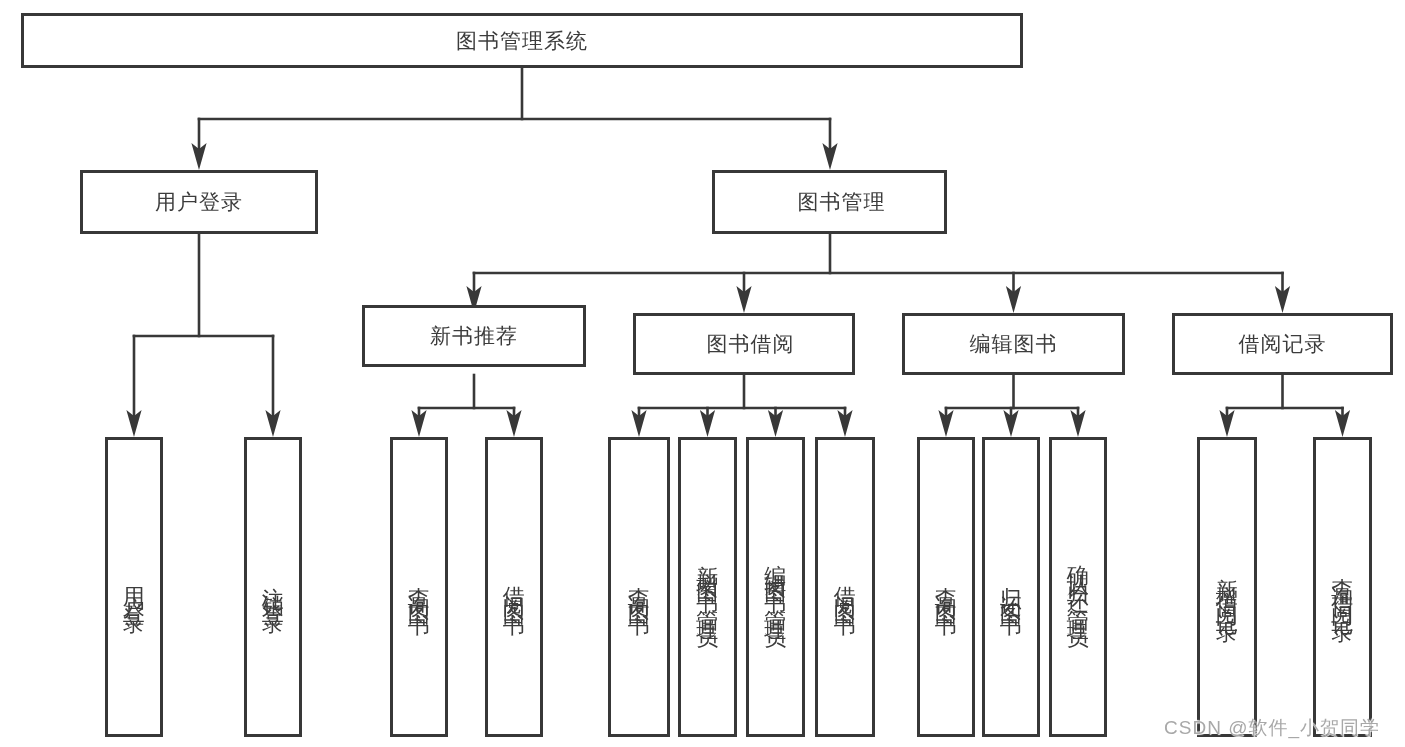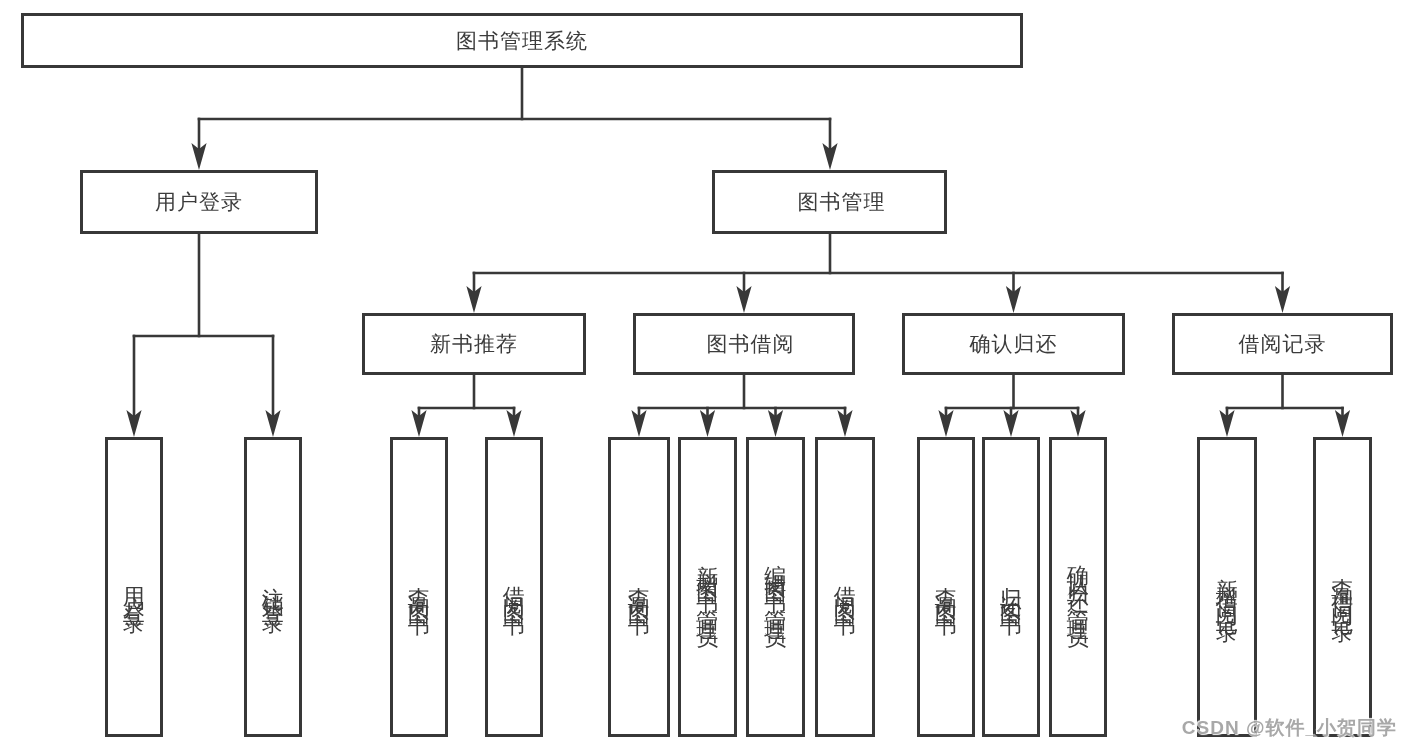--- a/index.html
+++ b/index.html
@@ -32,28 +32,27 @@
     writing-mode:vertical-rl;
     -webkit-writing-mode:vertical-rl;
     text-orientation:mixed;
     font-size:22px;
     line-height:1.15;
     letter-spacing:9px;
     white-space:nowrap;
   }
   #watermark{
     position:absolute;
-    right:8px;top:715px;
+    right:25px;top:715px;
     font-size:19px;
     color:var(--watermark);
     letter-spacing:1px;
     white-space:nowrap;
     z-index:10;
     text-shadow:1px 1px 1px rgba(255,255,255,.95),-1px -1px 1px rgba(255,255,255,.95);
-    font-weight:bold;
   }
 </style>
 </head>
 <body>
 
 <div id="canvas">
 
   <svg id="wires" viewBox="0 0 1405 747" xmlns="http://www.w3.org/2000/svg">
       <line x1="522" y1="68" x2="522" y2="119" stroke="#383838" stroke-width="2.6" stroke-linecap="square"></line>
       <line x1="199" y1="119" x2="830" y2="119" stroke="#383838" stroke-width="2.6" stroke-linecap="square"></line>
@@ -113,28 +112,28 @@
     <span>图书管理系统</span>
   </div>
 
   <div class="node node-h" style="left:80px;top:170px;width:238px;height:64px;">
     <span>用户登录</span>
   </div>
   <div class="node node-h" style="left:712px;top:170px;width:235px;height:64px;padding-left:24px;">
     <span>图书管理</span>
   </div>
 
-  <div class="node node-h" style="left:362px;top:313px;width:224px;height:62px;">
+  <div class="node node-h" style="left:362px;top:305px;width:224px;height:62px;">
     <span>新书推荐</span>
   </div>
   <div class="node node-h" style="left:633px;top:313px;width:222px;height:62px;padding-left:13px;">
     <span>图书借阅</span>
   </div>
   <div class="node node-h" style="left:902px;top:313px;width:223px;height:62px;">
-    <span>确认归还</span>
+    <span>编辑图书</span>
   </div>
   <div class="node node-h" style="left:1172px;top:313px;width:221px;height:62px;">
     <span>借阅记录</span>
   </div>
 
   <div class="node leaf" style="left:105px;top:437px;width:58px;height:300px;">
     <span>用户登录</span>
   </div>
   <div class="node leaf" style="left:244px;top:437px;width:58px;height:300px;">
     <span>注销登录</span>

